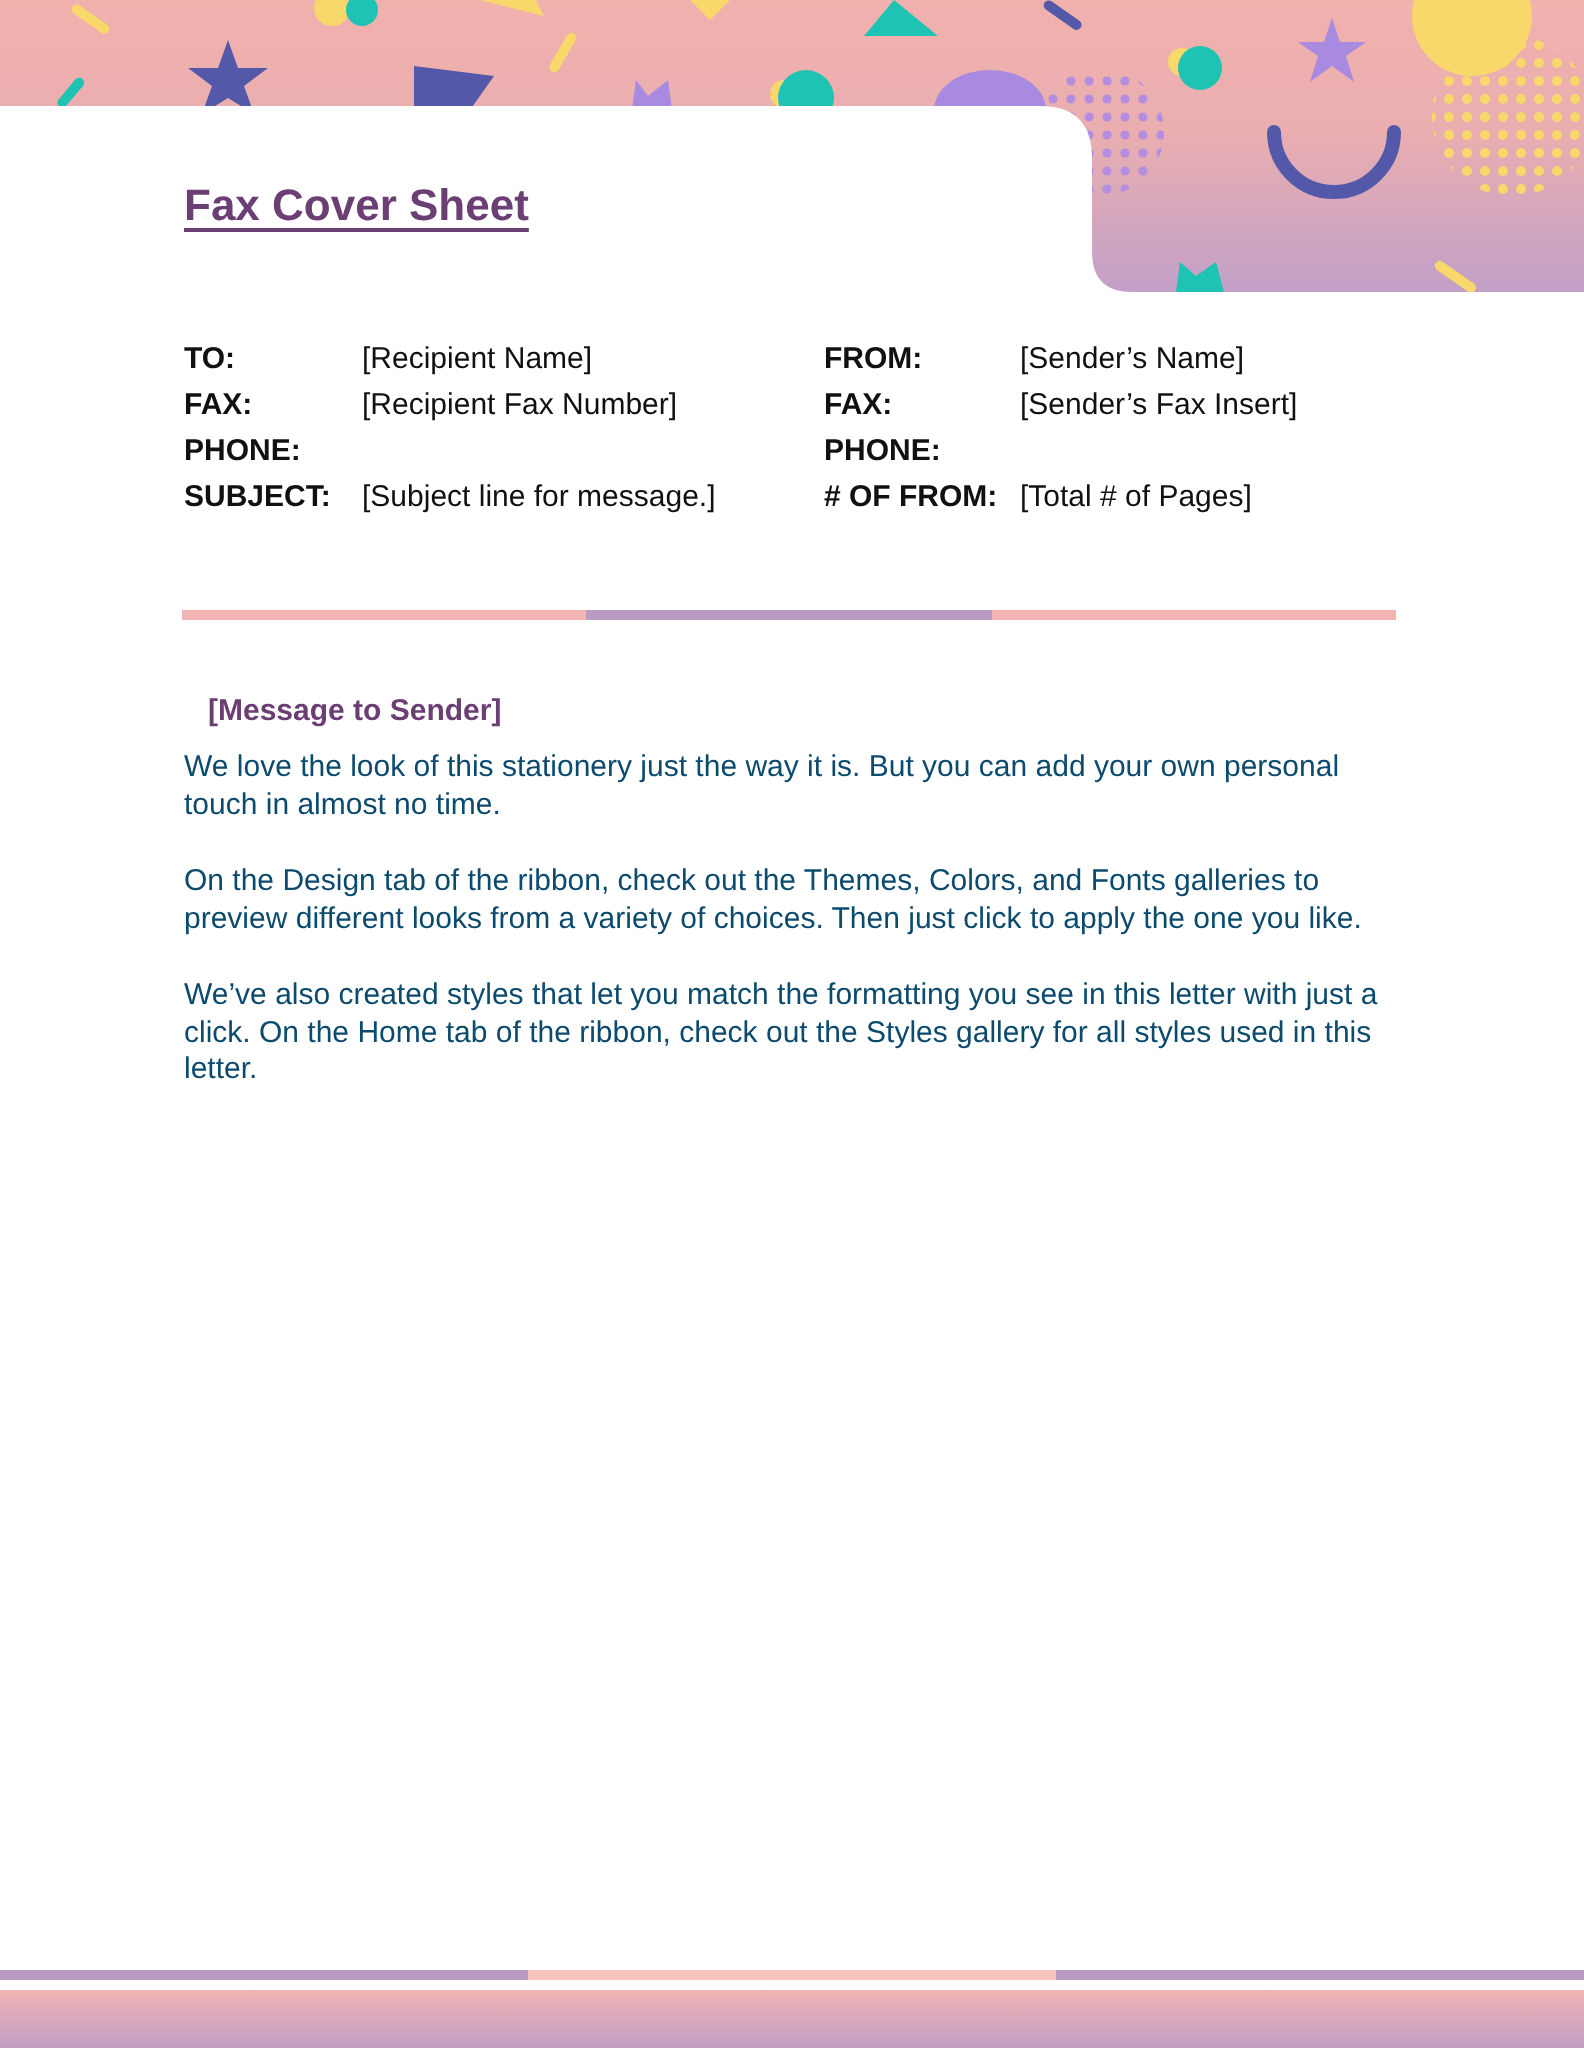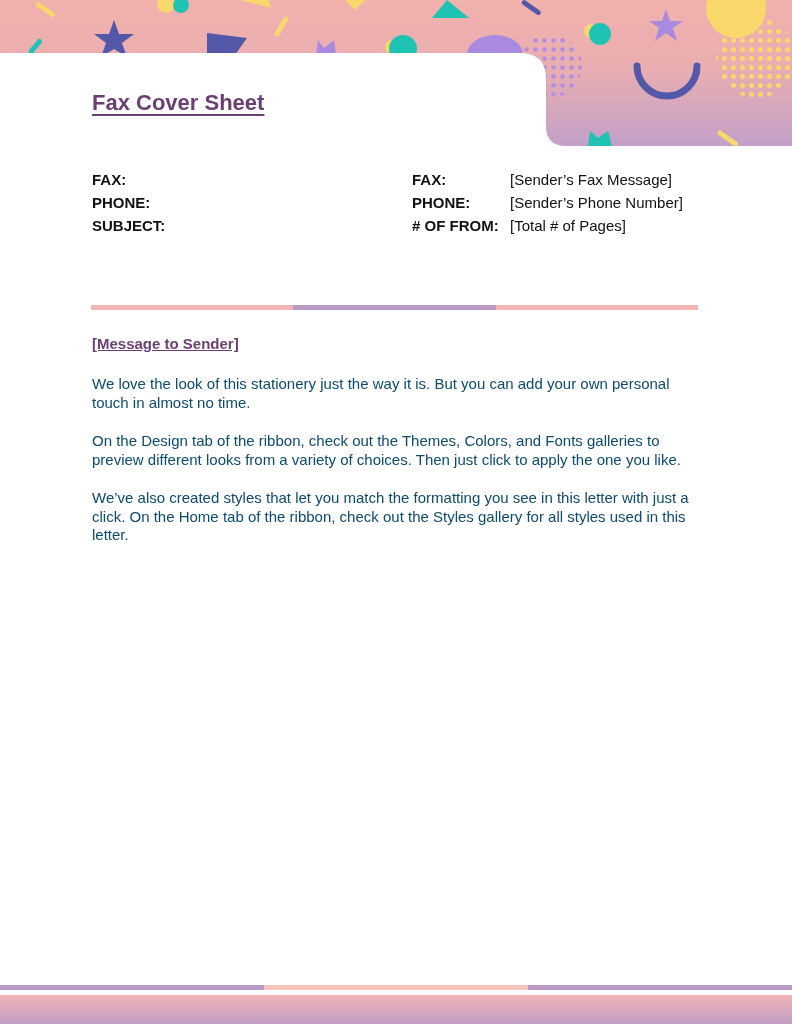--- a/index.html
+++ b/index.html
@@ -9,21 +9,21 @@
     .title { position:absolute; left:92px; top:90px; font-size:22px; font-weight:bold; color:#6b3f73; text-decoration:underline; text-decoration-thickness:2px; text-underline-offset:4px; margin:0; }
     .fields { position:absolute; top:168px; font-size:15px; line-height:23px; }
     .fields.left { left:92px; }
     .fields.right { left:412px; }
     .row { display:flex; white-space:nowrap; }
     .lbl { font-weight:bold; }
     .left .lbl { width:89px; }
     .right .lbl { width:98px; }
     .divider { position:absolute; left:91px; top:305px; width:607px; height:5px; display:flex; }
     .divider span { flex:1; height:5px; }
-    .msg-heading { position:absolute; left:92px; top:335px; font-size:15px; font-weight:bold; color:#6b3f73; margin:0;text-decoration:underline; }
+    .msg-heading { position:absolute; left:92px; top:335px; font-size:15px; font-weight:bold; color:#6b3f73; margin:12px; }
     .body-text { position:absolute; left:92px; top:375px; width:610px; font-size:15px; line-height:18.5px; color:#0c4a6e; }
     .body-text p { margin:0 0 20px 0; }
     .footer-line { position:absolute; left:0; top:985px; width:792px; height:5px; display:flex; }
     .footer-line span { flex:1; height:5px; }
     .footer-band { position:absolute; left:0; top:995px; width:792px; height:29px; background:linear-gradient(to bottom, #f1b3b2 0%, #dba8bd 50%, #c1a0c5 100%); }
   </style>
 </head>
 <body>
 
 <div class="header-bg">
@@ -70,38 +70,47 @@
     <rect x="716" y="136" width="24" height="5" rx="2.5" fill="#f8d86a" transform="rotate(35 728 138)"></rect>
 
     <path d="M0 53 L520 53 Q546 53 546 79 L546 126 Q546 146 566 146 L0 146 Z" fill="#ffffff"></path>
   </svg>
 </div>
 
 <h1 class="title">Fax Cover Sheet</h1>
 
 <div class="fields left">
   <div class="row">
+    <span class="lbl">TO:</span>
+    <span>[Recipient Name]</span>
+  </div>
+  <div class="row">
     <span class="lbl">FAX:</span>
+    <span>[Recipient Fax Number]</span>
   </div>
   <div class="row">
     <span class="lbl">PHONE:</span>
   </div>
   <div class="row">
     <span class="lbl">SUBJECT:</span>
+    <span>[Subject line for message.]</span>
   </div>
 </div>
 
 <div class="fields right">
   <div class="row">
+    <span class="lbl">FROM:</span>
+    <span>[Sender’s Name]</span>
+  </div>
+  <div class="row">
     <span class="lbl">FAX:</span>
-    <span>[Sender’s Fax Message]</span>
+    <span>[Sender’s Fax Insert]</span>
   </div>
   <div class="row">
     <span class="lbl">PHONE:</span>
-    <span>[Sender’s Phone Number]</span>
   </div>
   <div class="row">
     <span class="lbl"># OF FROM:</span>
     <span>[Total # of Pages]</span>
   </div>
 </div>
 
 <div class="divider">
   <span style="background:#f2b5b3"></span>
   <span style="background:#b99bc6"></span>

